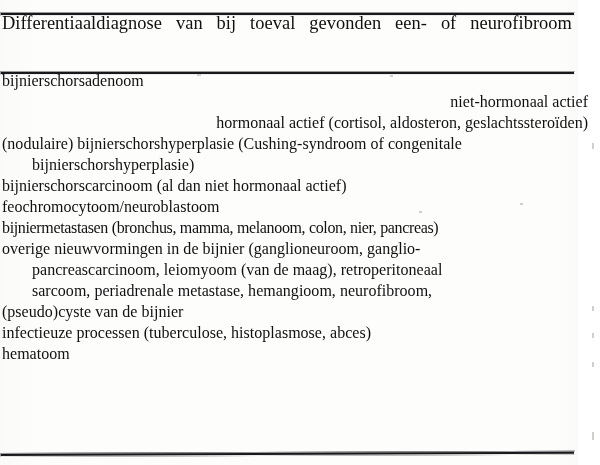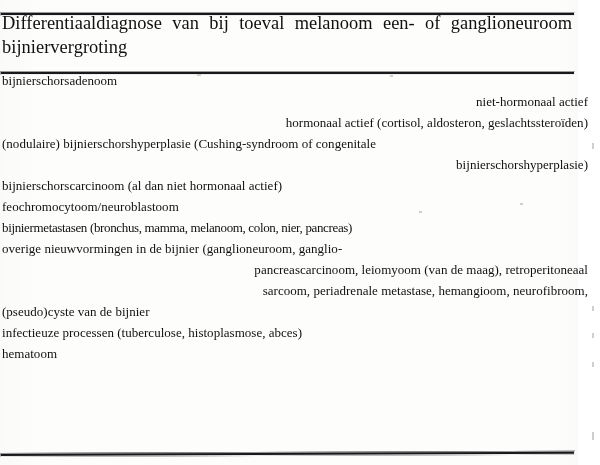--- a/index.html
+++ b/index.html
@@ -78,51 +78,50 @@
   }
 
   
   .body-block {
     position: absolute;
     top: 70px;
     left: 2px;
     width: 586px;
   }
   .entry-line {
-    font-size: 13px;
+    font-size: 16px;
     line-height: 21.0px;
     white-space: nowrap;
     letter-spacing: 0.02px;
   }
   .indent-1 { padding-left: 28px; text-align: right; }
-  .indent-2 { padding-left: 30px; text-align: right; }
+  .indent-2 { padding-left: 30px; }
   
   .tight { letter-spacing: -0.35px; }
 </style>
 </head>
 <body>
 
 <div id="page">
 
   <div class="scan-tint"></div>
 
   <hr class="rule rule-top">
 
   <div class="title-block">
       <div class="title-line justified">
         <span>Differentiaaldiagnose</span>
         <span>van</span>
         <span>bij</span>
         <span>toeval</span>
-        <span>melanoom</span>
+        <span>gevonden</span>
         <span>een-</span>
         <span>of</span>
-        <span>ganglioneuroom</span>
+        <span>neurofibroom</span>
       </div>
-      <div class="title-line"><span>bijniervergroting</span></div>
     </div>
 
   <hr class="rule rule-mid">
 
   <div class="body-block">
       <div class="entry-line">bijnierschorsadenoom</div>
       <div class="entry-line indent-1">niet-hormonaal actief</div>
       <div class="entry-line indent-1">hormonaal actief (cortisol, aldosteron, geslachtssteroïden)</div>
       <div class="entry-line">(nodulaire) bijnierschorshyperplasie (Cushing-syndroom of congenitale</div>
       <div class="entry-line indent-2">bijnierschorshyperplasie)</div>

